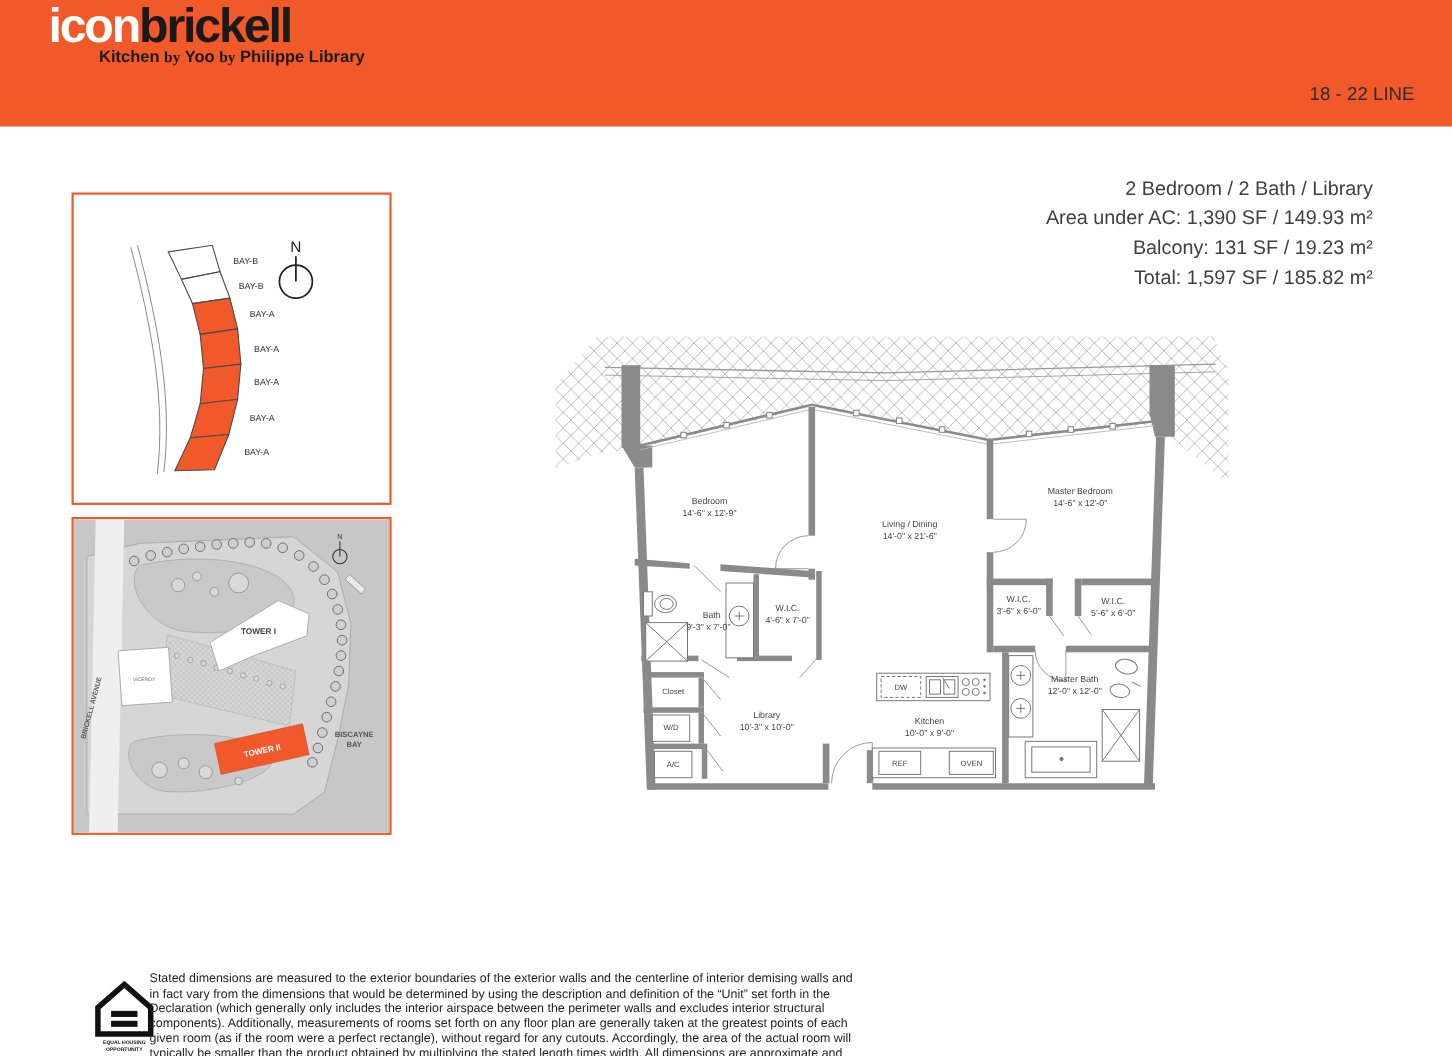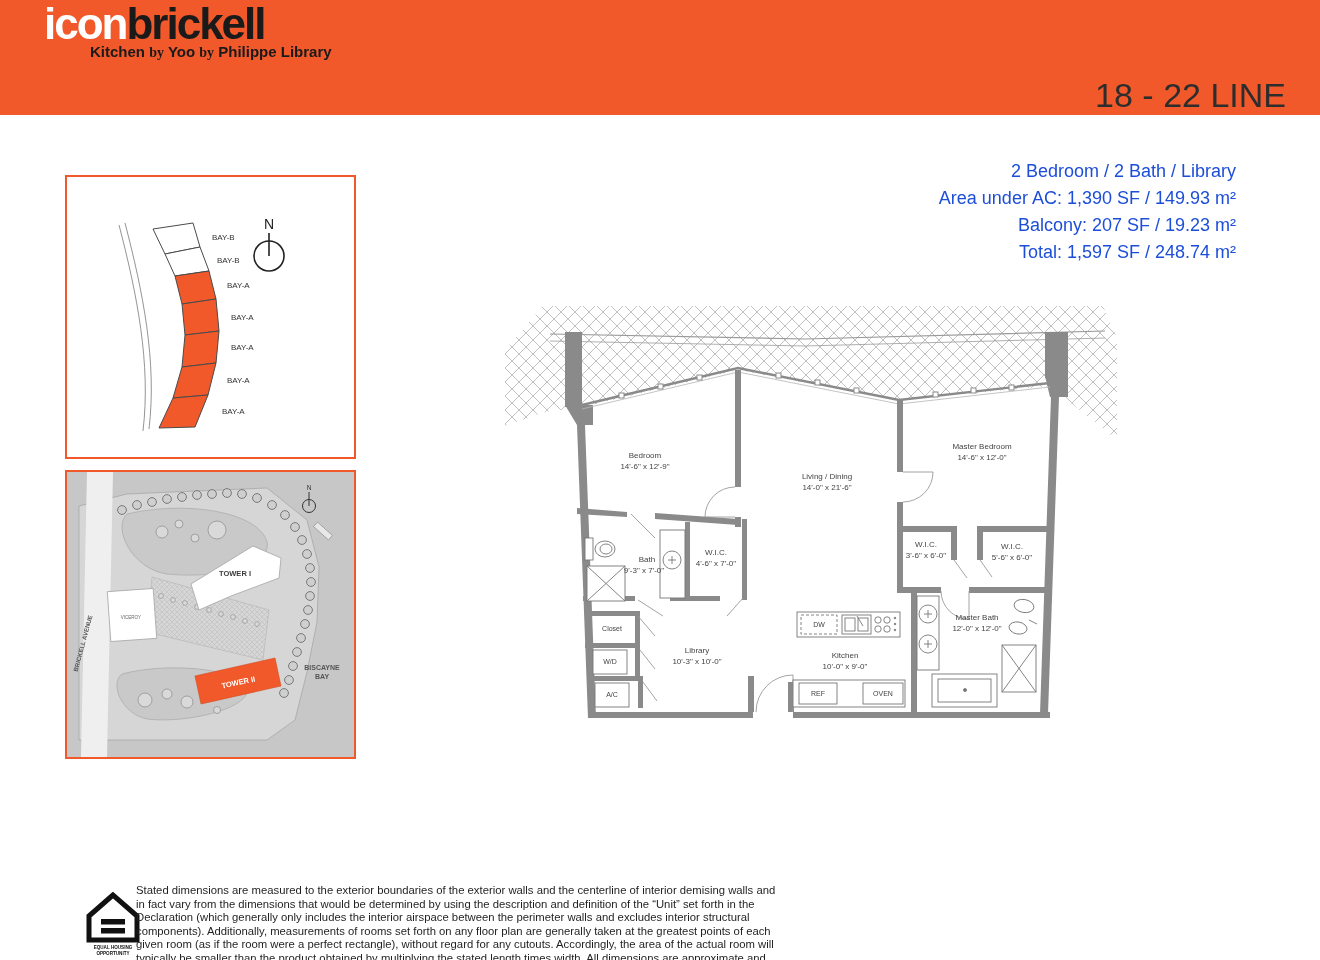--- a/index.html
+++ b/index.html
@@ -6,23 +6,23 @@
   body{width:1320px;height:960px;position:relative;font-family:"Liberation Sans",sans-serif;overflow:hidden;}
   .abs{position:absolute;}
   
   .header{top:0;left:0;width:1320px;height:115px;background:#F1592B;padding-left:42px;}
   .logo{left:44px;top:2px;font-size:44px;font-weight:bold;letter-spacing:-2px;line-height:44px;white-space:nowrap;}
   .logo .w{color:#ffffff;}
   .logo .b{color:#1a1a1a;}
   .tagline{left:90px;top:43px;color:#1a1a1a;font-weight:bold;font-size:15px;white-space:nowrap;}
   .tagline .by{font-size:14px;font-family:Liberation Serif, serif;}
   .title{left:665px;top:10px;color:#ffffff;font-size:47px;font-weight:normal;letter-spacing:0px;white-space:nowrap;}
-  .line-range{right:76px;top:76px;color:#2d2d2d;font-size:34px;white-space:nowrap;}
-  
-  .unit-info{right:84px;top:158px;text-align:right;font-size:18px;line-height:27px;color:#1d4ed8;}
+  .line-range{right:76px;top:76px;color:#2d2d2d;font-size:17px;white-space:nowrap;}
+  
+  .unit-info{right:72px;top:158px;text-align:right;font-size:18px;line-height:27px;color:#404040;}
   
   .obox{border:2px solid #F1592B;background:#fff;}
   .key-plan{left:65px;top:175px;width:287px;height:280px;}
   .site-plan{left:65px;top:470px;width:287px;height:285px;overflow:hidden;}
   
   .floor-plan{left:505px;top:298px;width:612px;height:430px;}
   
   .eho{left:85px;top:891px;width:56px;height:66px;}
   .disclaimer-text{left:136px;top:884px;width:640px;font-size:11.3px;line-height:13.5px;color:#1f1f1f;}
   svg text{font-family:"Liberation Sans",sans-serif;}
@@ -40,22 +40,22 @@
     <span>Yoo</span>
     <span class="by">by</span>
     <span>Philippe Library</span>
   </div>
   <div class="abs line-range">18 - 22 LINE</div>
 </div>
 
 <div class="abs unit-info">
   <div>2 Bedroom / 2 Bath / Library</div>
   <div>Area under AC: 1,390 SF / 149.93 m²</div>
-  <div>Balcony: 207 SF / 19.23 m²</div>
-  <div>Total: 1,597 SF / 248.74 m²</div>
+  <div>Balcony: 131 SF / 19.23 m²</div>
+  <div>Total: 1,597 SF / 185.82 m²</div>
 </div>
 
 <div class="abs obox key-plan">
 <svg width="287" height="280" viewBox="0 0 287 280">
   <g stroke="#888" stroke-width="0.9" fill="none">
     <path d="M 58,46 C 76,115 90,185 82,252"></path>
     <path d="M 52,48 C 70,117 84,187 76,254"></path>
   </g>
   <g stroke="#4a4a4a" stroke-width="1">
     <polygon fill="#ffffff" points="86,52 126,46 133,70 98,77"></polygon>

